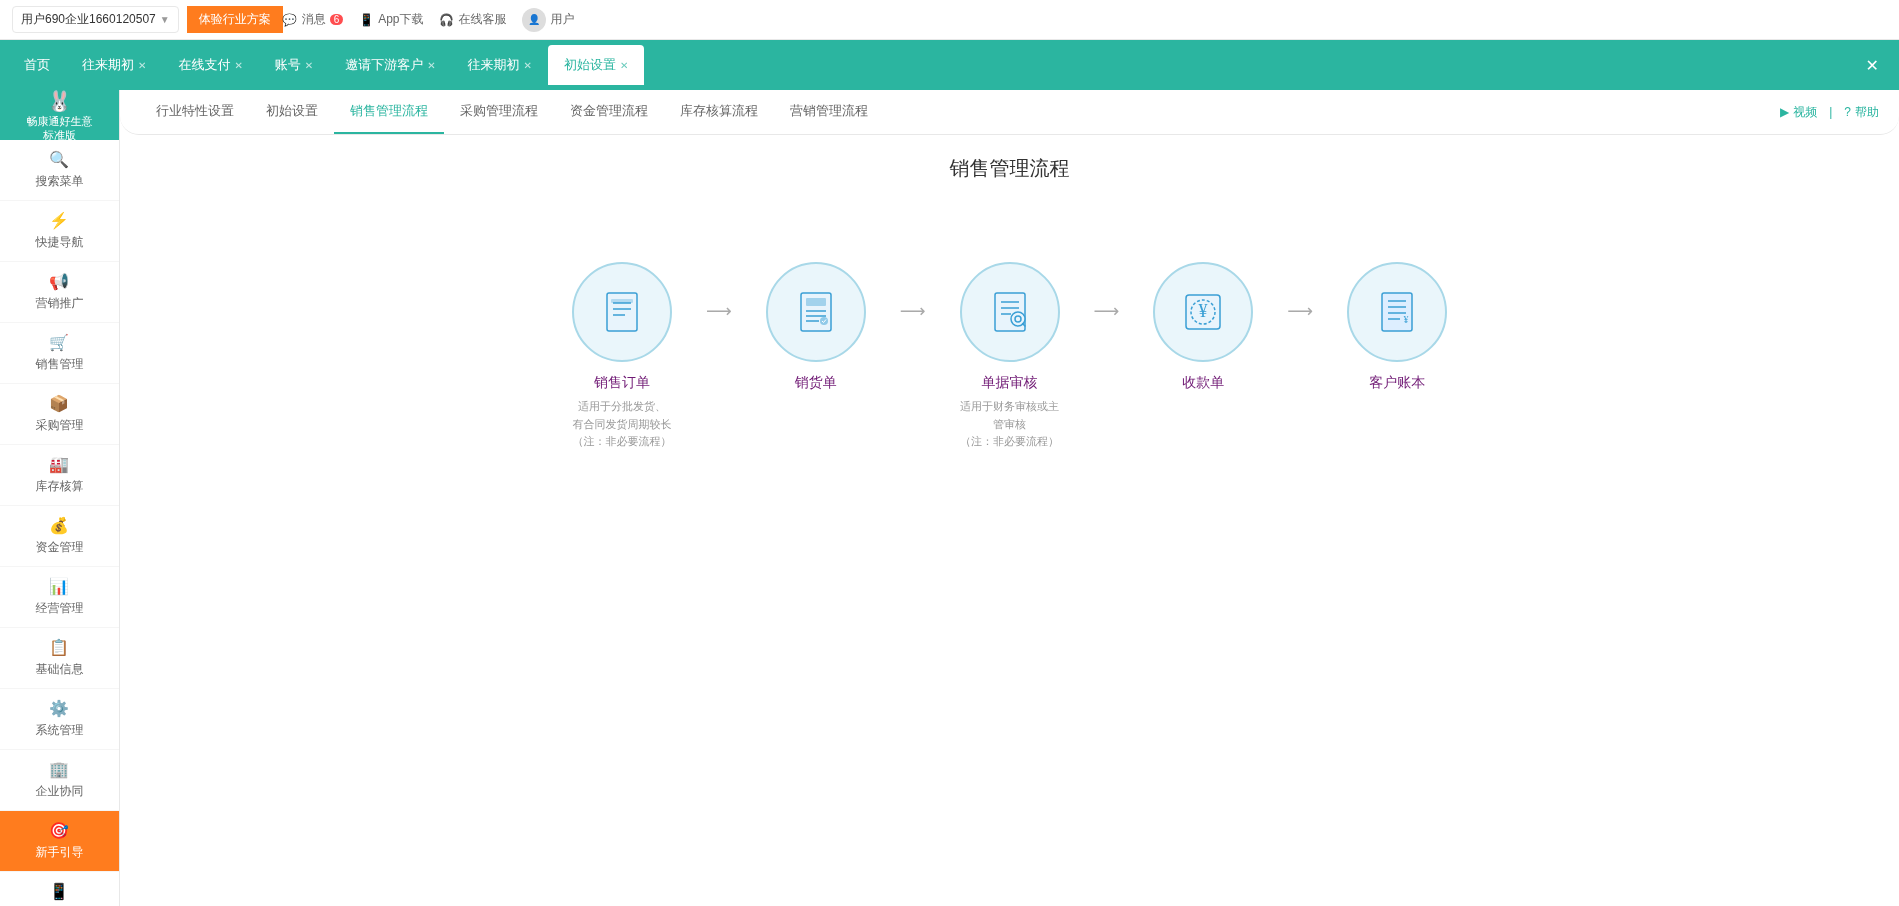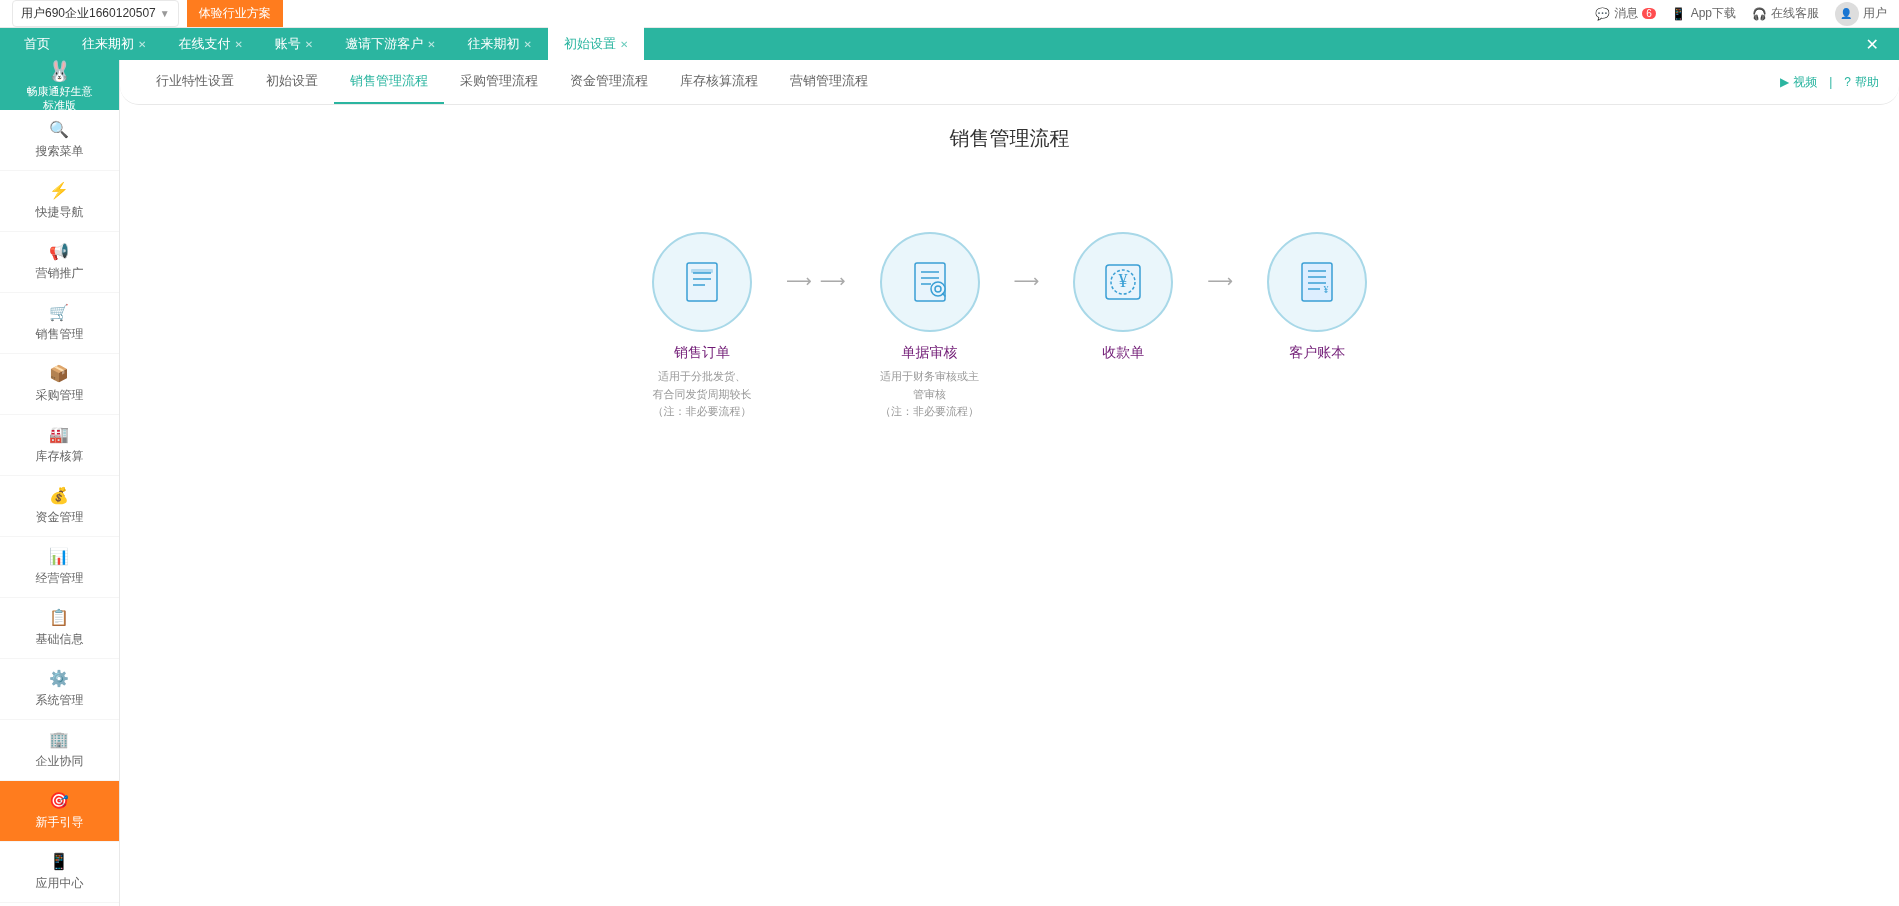--- a/index.html
+++ b/index.html
@@ -1,47 +1,46 @@
 <!DOCTYPE html>
 <html><head>
   <meta charset="utf-8">
   <style>
     * { box-sizing: border-box; margin: 0; padding: 0; }
     body { font-family: 'Microsoft YaHei', sans-serif; font-size: 13px; background: #f5f5f5; height: 906px; overflow: hidden; display: flex; flex-direction: column; }
 
     
     .top-bar {
-      height: 28px;
+      height: 40px;
       background: #fff;
       border-bottom: 1px solid #e8e8e8;
       display: flex;
       align-items: center;
       padding: 0 12px;
-      justify-content: space-between;
       flex-shrink: 0;
     }
     .top-bar-left { display: flex; align-items: center; gap: 8px; }
     .user-selector {
       display: flex; align-items: center; gap: 4px;
       border: 1px solid #e8e8e8; border-radius: 4px;
       padding: 4px 8px; cursor: pointer; font-size: 12px; color: #333;
     }
     .user-selector .chevron { color: #999; font-size: 10px; }
     .trial-btn {
       background: #ff7c1e; color: #fff; border: none;
       border-radius: 0; padding: 5px 12px; cursor: pointer; font-size: 12px;
     }
     .top-bar-right { display: flex; align-items: center; gap: 16px; font-size: 12px; color: #666; }
     .top-bar-right .icon-btn { display: flex; align-items: center; gap: 4px; cursor: pointer; }
     .badge { background: #ff4d4f; color: #fff; border-radius: 10px; padding: 0 4px; font-size: 10px; }
     .avatar { width: 24px; height: 24px; border-radius: 50%; background: #ddd; display: flex; align-items: center; justify-content: center; font-size: 10px; }
 
     
     .nav-tabs {
-      height: 32px;
+      height: 50px;
       background: #2bb5a0;
       display: flex;
       align-items: center;
       padding: 0 8px;
       flex-shrink: 0;
     }
     .nav-tab {
       padding: 0 16px;
       height: 40px;
       display: flex;
@@ -376,20 +375,35 @@
             </svg>
           </div>
           <div class="flow-label">销售订单</div>
           <div class="flow-desc">适用于分批发货、<br>有合同发货周期较长<br>（注：非必要流程）</div>
         </div>
 
         <div class="flow-arrow">
           <span>⟶</span>
         </div>
 
+        <div class="flow-item">
+          <div class="flow-circle">
+            <svg class="flow-svg" viewBox="0 0 50 50" fill="none" xmlns="http://www.w3.org/2000/svg">
+              <rect x="10" y="6" width="30" height="38" rx="2" fill="#e8f4fc" stroke="#3a9fd5" stroke-width="1.5"></rect>
+              <rect x="15" y="11" width="20" height="8" rx="1" fill="#3a9fd5" opacity="0.4"></rect>
+              <line x1="15" y1="24" x2="35" y2="24" stroke="#3a9fd5" stroke-width="1.5"></line>
+              <line x1="15" y1="29" x2="35" y2="29" stroke="#3a9fd5" stroke-width="1.5"></line>
+              <line x1="15" y1="34" x2="28" y2="34" stroke="#3a9fd5" stroke-width="1.5"></line>
+              <circle cx="33" cy="34" r="4" fill="#3a9fd5" opacity="0.5"></circle>
+              <path d="M31 34l1.5 1.5 2.5-3" stroke="#fff" stroke-width="1"></path>
+            </svg>
+          </div>
+          <div class="flow-label">销货单</div>
+          <div class="flow-desc"></div>
+        </div>
 
         <div class="flow-arrow">
           <span>⟶</span>
         </div>
 
         <div class="flow-item">
           <div class="flow-circle">
             <svg class="flow-svg" viewBox="0 0 50 50" fill="none" xmlns="http://www.w3.org/2000/svg">
               <rect x="10" y="6" width="30" height="38" rx="2" fill="#e8f4fc" stroke="#3a9fd5" stroke-width="1.5"></rect>
               <line x1="16" y1="15" x2="34" y2="15" stroke="#3a9fd5" stroke-width="1.5"></line>

